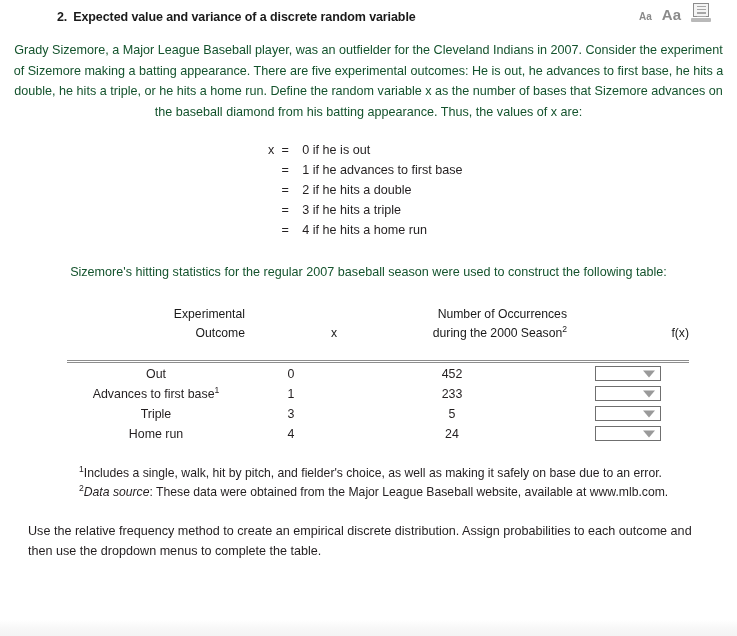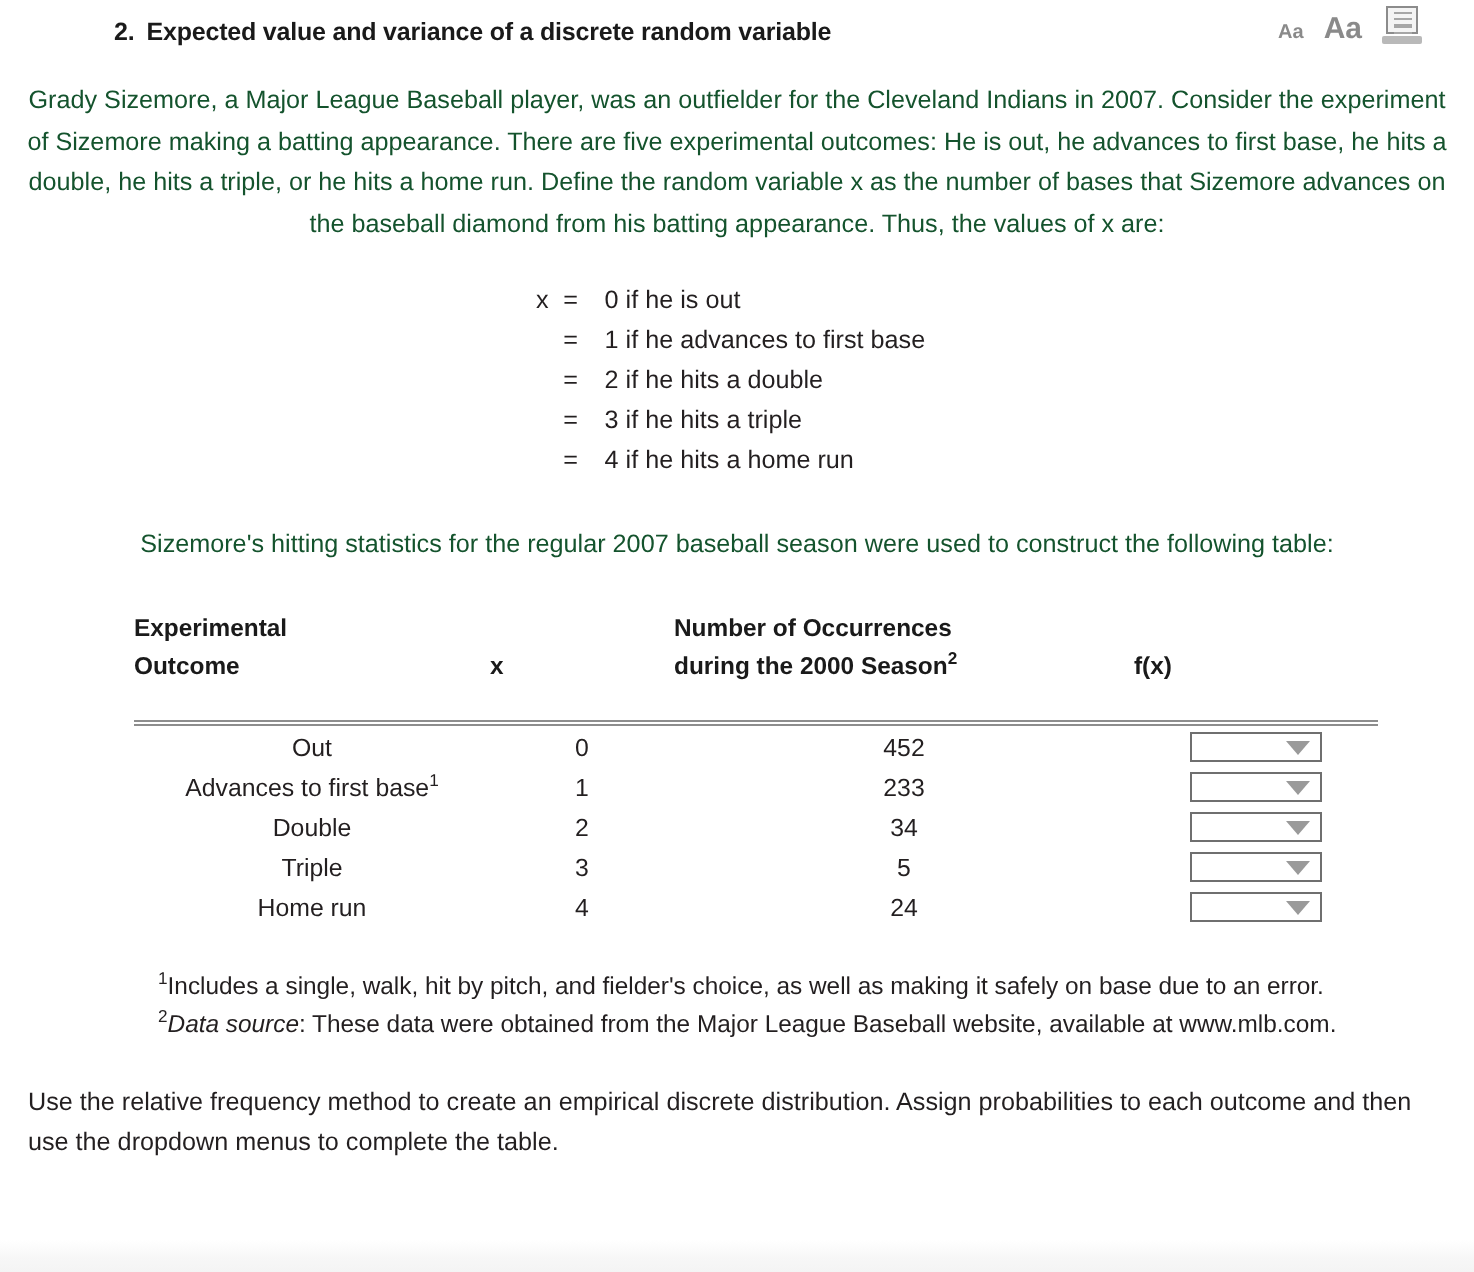--- a/index.html
+++ b/index.html
@@ -114,25 +114,25 @@
 
   
   .tablewrap { margin: 22px 0 0 0; }
   table.dist {
     border-collapse: collapse;
     margin-left: 55px;
     width: 622px;
   }
   table.dist th {
     font-size: 12.2px;
-    font-weight: bold;
+    font-weight: normal;
     color: #1a1a1a;
     padding: 0;
     vertical-align: bottom;
-    text-align: left;
+    text-align: right;
   }
   table.dist th .hl1 { display: block; line-height: 19px; }
   table.dist th .hl2 { display: block; line-height: 19px; padding-bottom: 16px; }
   .col-outcome { width: 178px; }
   .col-x       { width: 92px; }
   .col-occ     { width: 230px; }
   .col-fx      { width: 122px; }
 
   tr.rule-row td {
     padding: 0;
@@ -198,21 +198,21 @@
   }
   .fn-italic { font-style: italic; }
 
   
   .closing {
     margin: 18px 12px 0 12px;
   }
   .closing p {
     font-size: 12.6px;
     line-height: 20.5px;
-    margin: 2px;
+    margin: 16px;
     color: #231f20;
   }
 
   
   .bottom-strip {
     position: absolute;
     left: 0; bottom: 0;
     width: 737px;
     height: 16px;
     background: linear-gradient(to bottom, #ffffff 0%, #f7f7f7 55%, #f4f4f4 100%);
@@ -326,30 +326,20 @@
             <td class="cell"><span>Advances to first base</span><sup class="fn">1</sup></td>
             <td class="cell">1</td>
             <td class="cell">233</td>
             <td class="cell">
               <div class="dd">
                   <span class="arrow"></span>
                 </div>
             </td>
           </tr>
           <tr>
-            <td class="cell"><span>Double</span></td>
-            <td class="cell">2</td>
-            <td class="cell">34</td>
-            <td class="cell">
-              <div class="dd">
-                  <span class="arrow"></span>
-                </div>
-            </td>
-          </tr>
-          <tr>
             <td class="cell"><span>Triple</span></td>
             <td class="cell">3</td>
             <td class="cell">5</td>
             <td class="cell">
               <div class="dd">
                   <span class="arrow"></span>
                 </div>
             </td>
           </tr>
           <tr>

